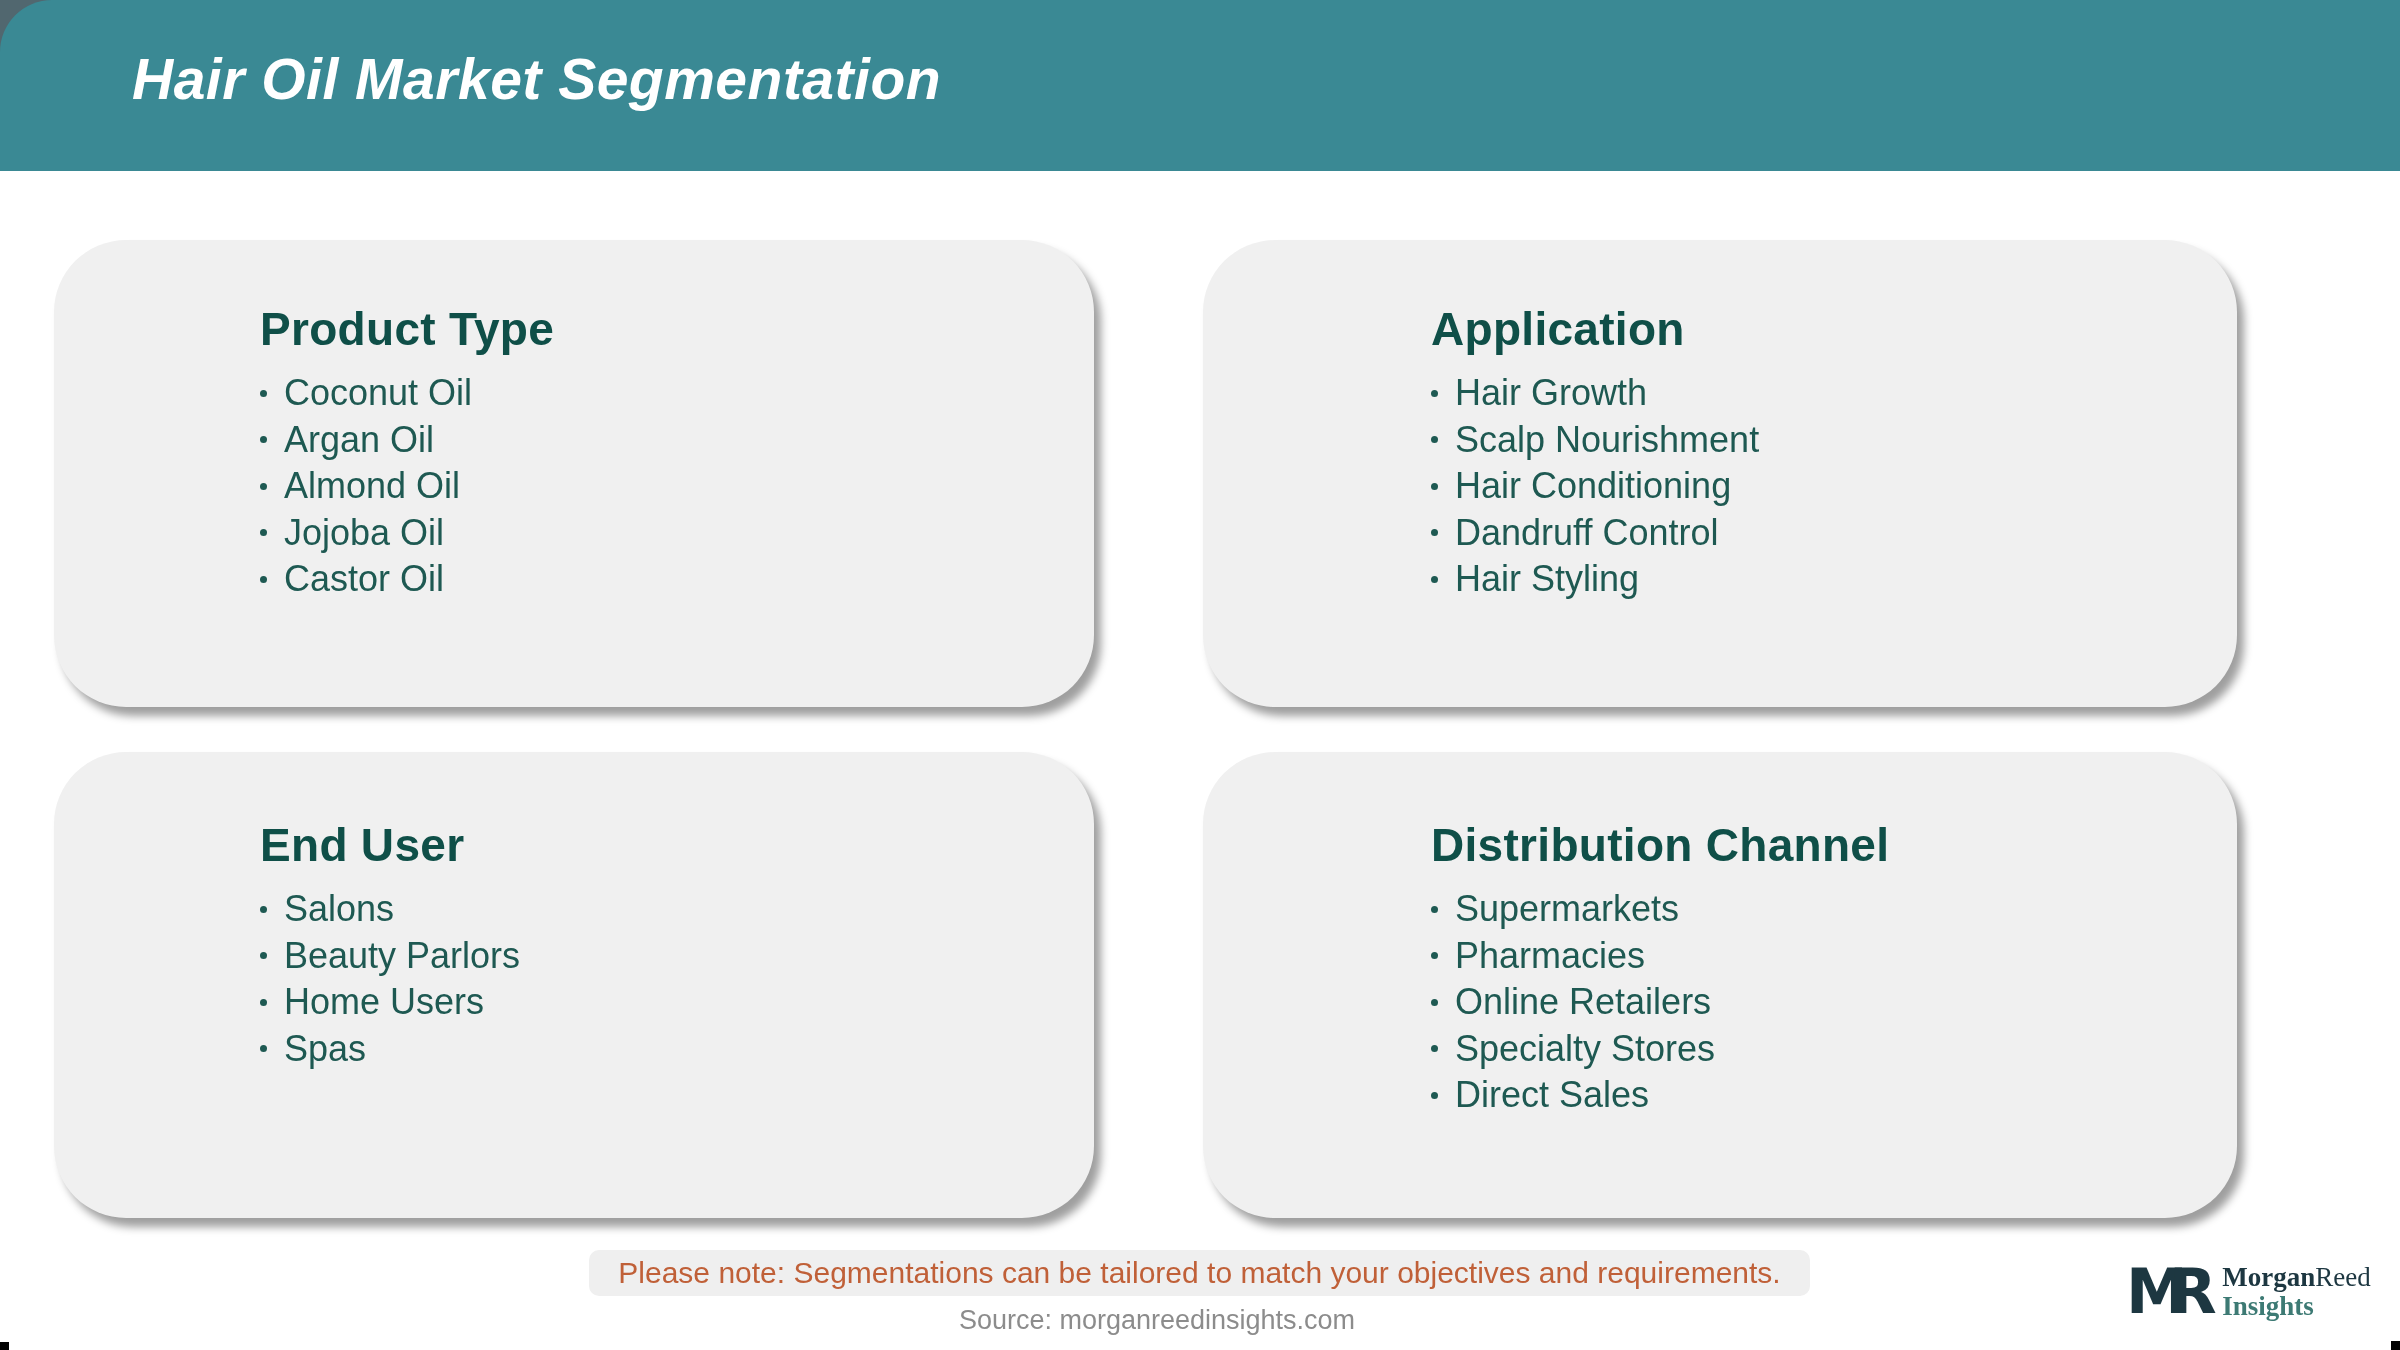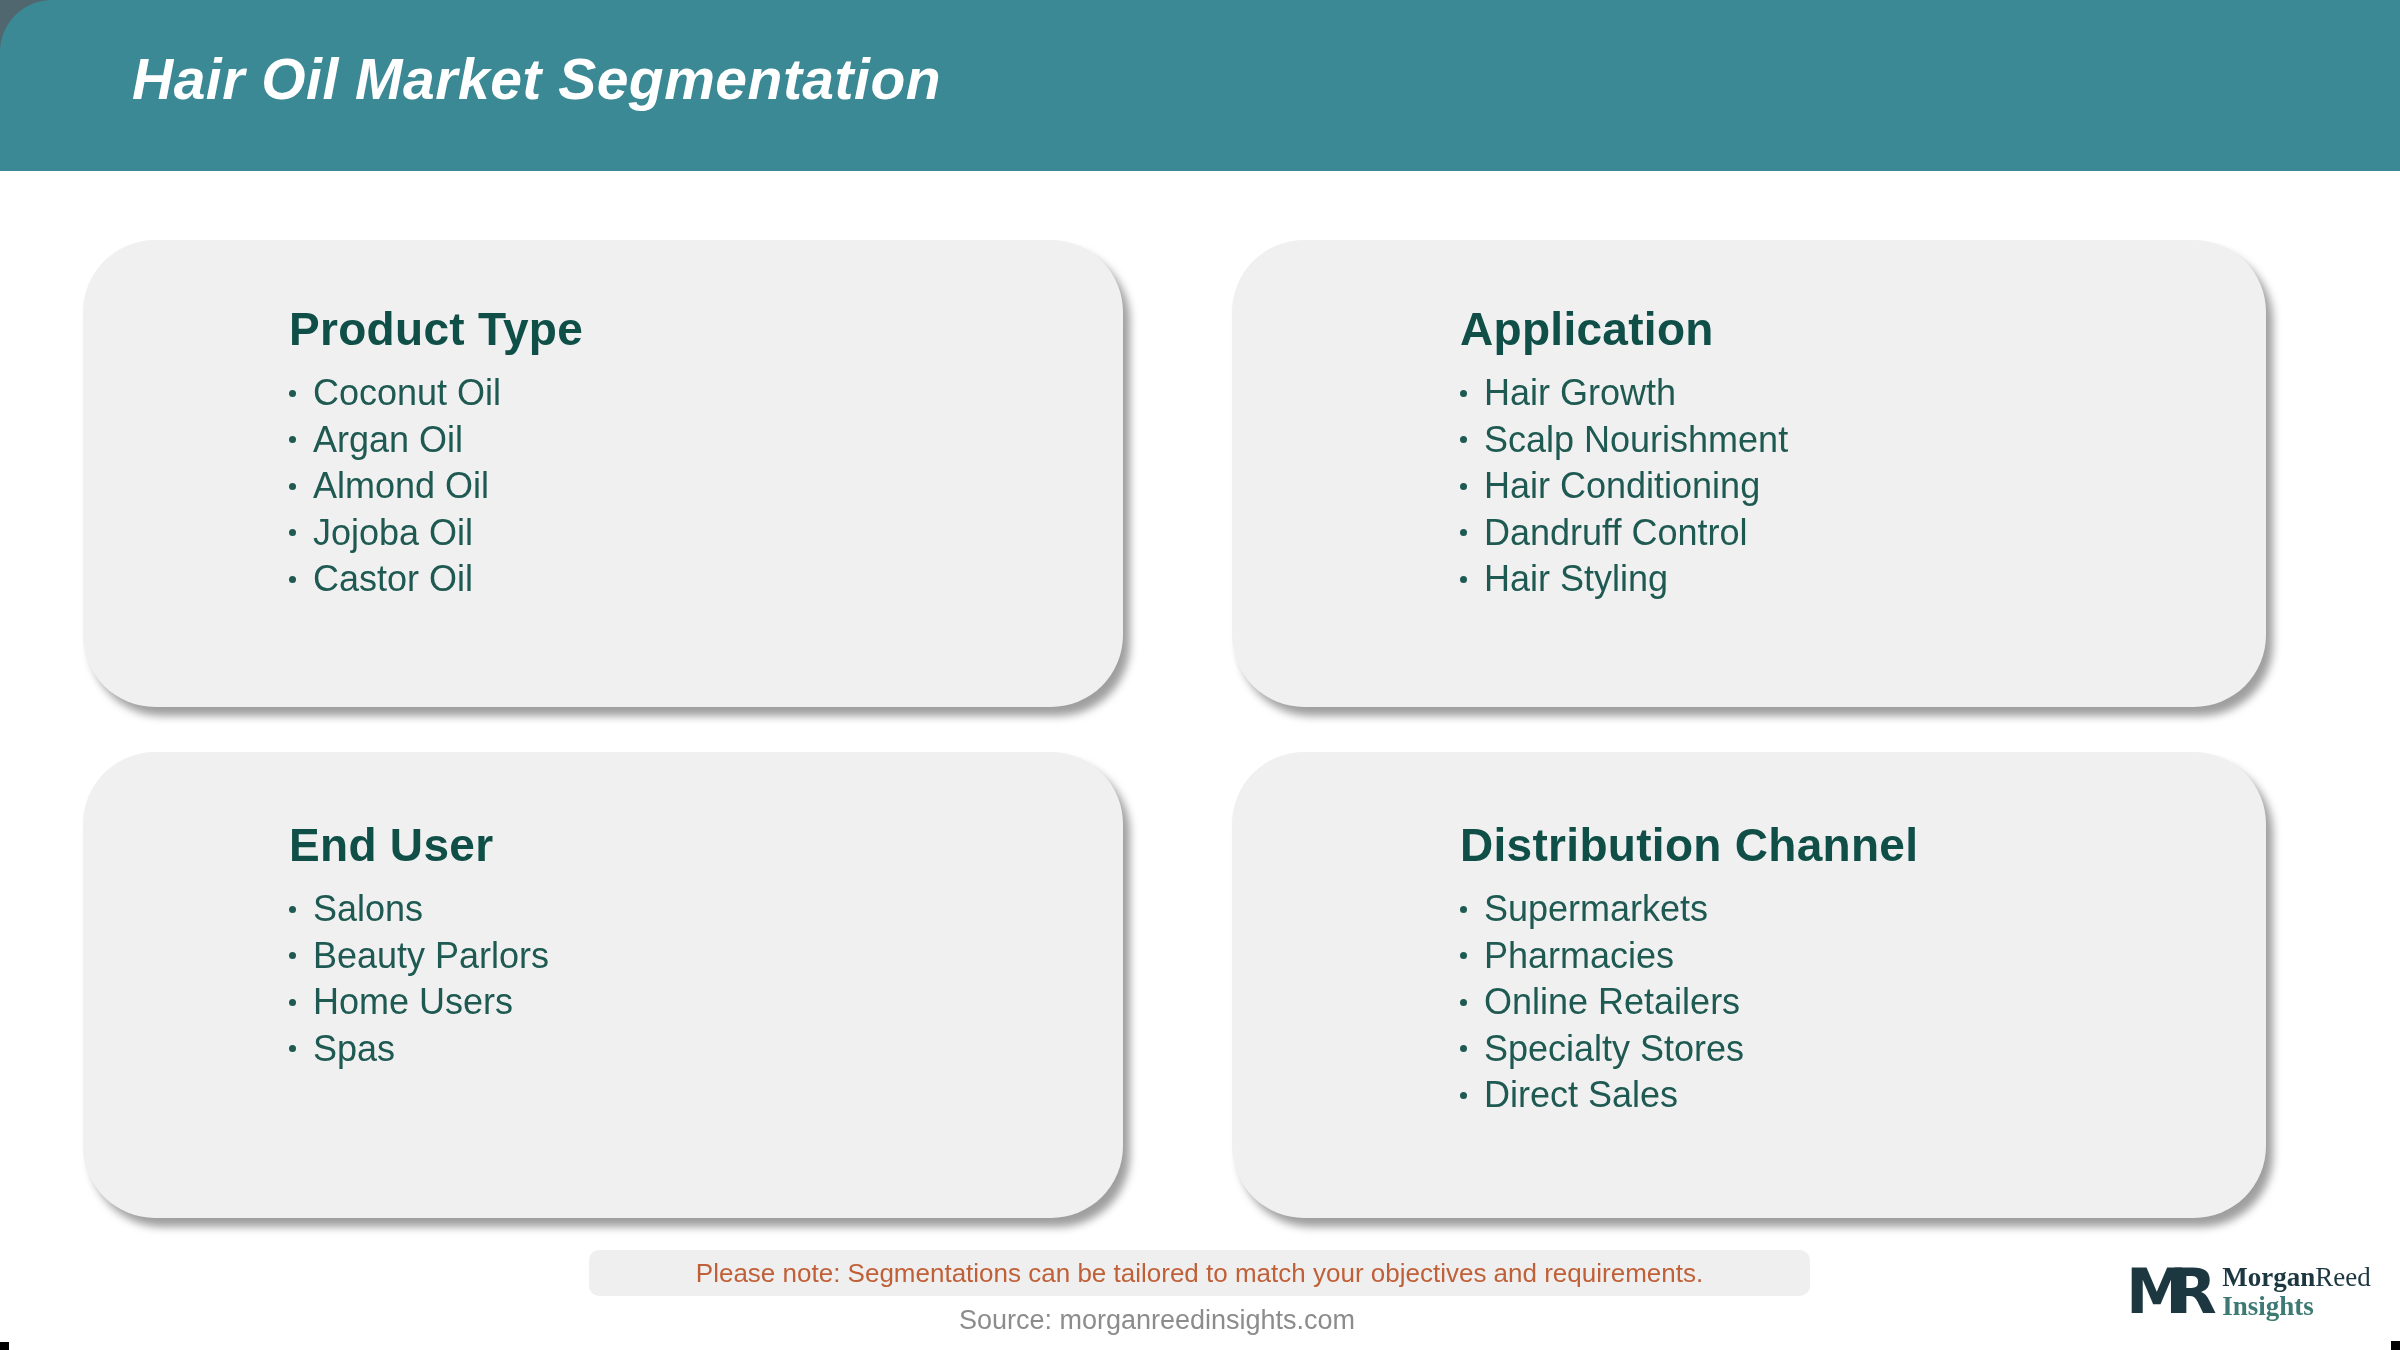--- a/index.html
+++ b/index.html
@@ -19,21 +19,21 @@
     background: #3a8994; border-top-left-radius: 52px; z-index: 1;
     display: flex; align-items: center; font-style: italic;
   }
   .header h1 {
     margin-left: 132px; margin-top: -14px;
     font-size: 57px; font-weight: bold; color: #ffffff; letter-spacing: 0.5px;
   }
 
   .card {
     position: absolute; background: #f0f0f0; border-radius: 72px;
-    box-shadow: 7px 9px 9px rgba(0,0,0,0.38); z-index: 1; margin-left: 29px;
+    box-shadow: 7px 9px 9px rgba(0,0,0,0.38); z-index: 1;
   }
   .card-1 { left: 54px;   top: 240px; width: 1040px; height: 467px; padding: 62px 30px 0 206px; }
   .card-2 { left: 1203px; top: 240px; width: 1034px; height: 467px; padding: 62px 30px 0 228px; }
   .card-3 { left: 54px;   top: 752px; width: 1040px; height: 466px; padding: 66px 30px 0 206px; }
   .card-4 { left: 1203px; top: 752px; width: 1034px; height: 466px; padding: 66px 30px 12px 228px; }
 
   .card h2 {
     font-size: 46px; font-weight: bold; color: #0f4f48;
     margin-bottom: 14px; letter-spacing: 0.3px;
   }
@@ -45,21 +45,21 @@
   .dot {
     display: inline-block; width: 7px; height: 7px; border-radius: 50%;
     background: #1e5952; margin-right: 17px; flex: 0 0 auto;
   }
 
   .note-bar {
     position: absolute; left: 589px; top: 1250px; width: 1221px; height: 46px;
     background: #efefef; border-radius: 10px; z-index: 1;
     display: flex; align-items: center; justify-content: center;
   }
-  .note-bar span { font-size: 26px; color: #c06038; }
+  .note-bar span { font-size: 30px; color: #c06038; }
 
   .source-line {
     position: absolute; left: 927px; top: 1305px; width: 460px;
     text-align: center; font-size: 27px; color: #8c8c8c; z-index: 1;
   }
 
   .logo {
     position: absolute; left: 2126px; top: 1262px; z-index: 1;
     display: flex; align-items: center;
   }

